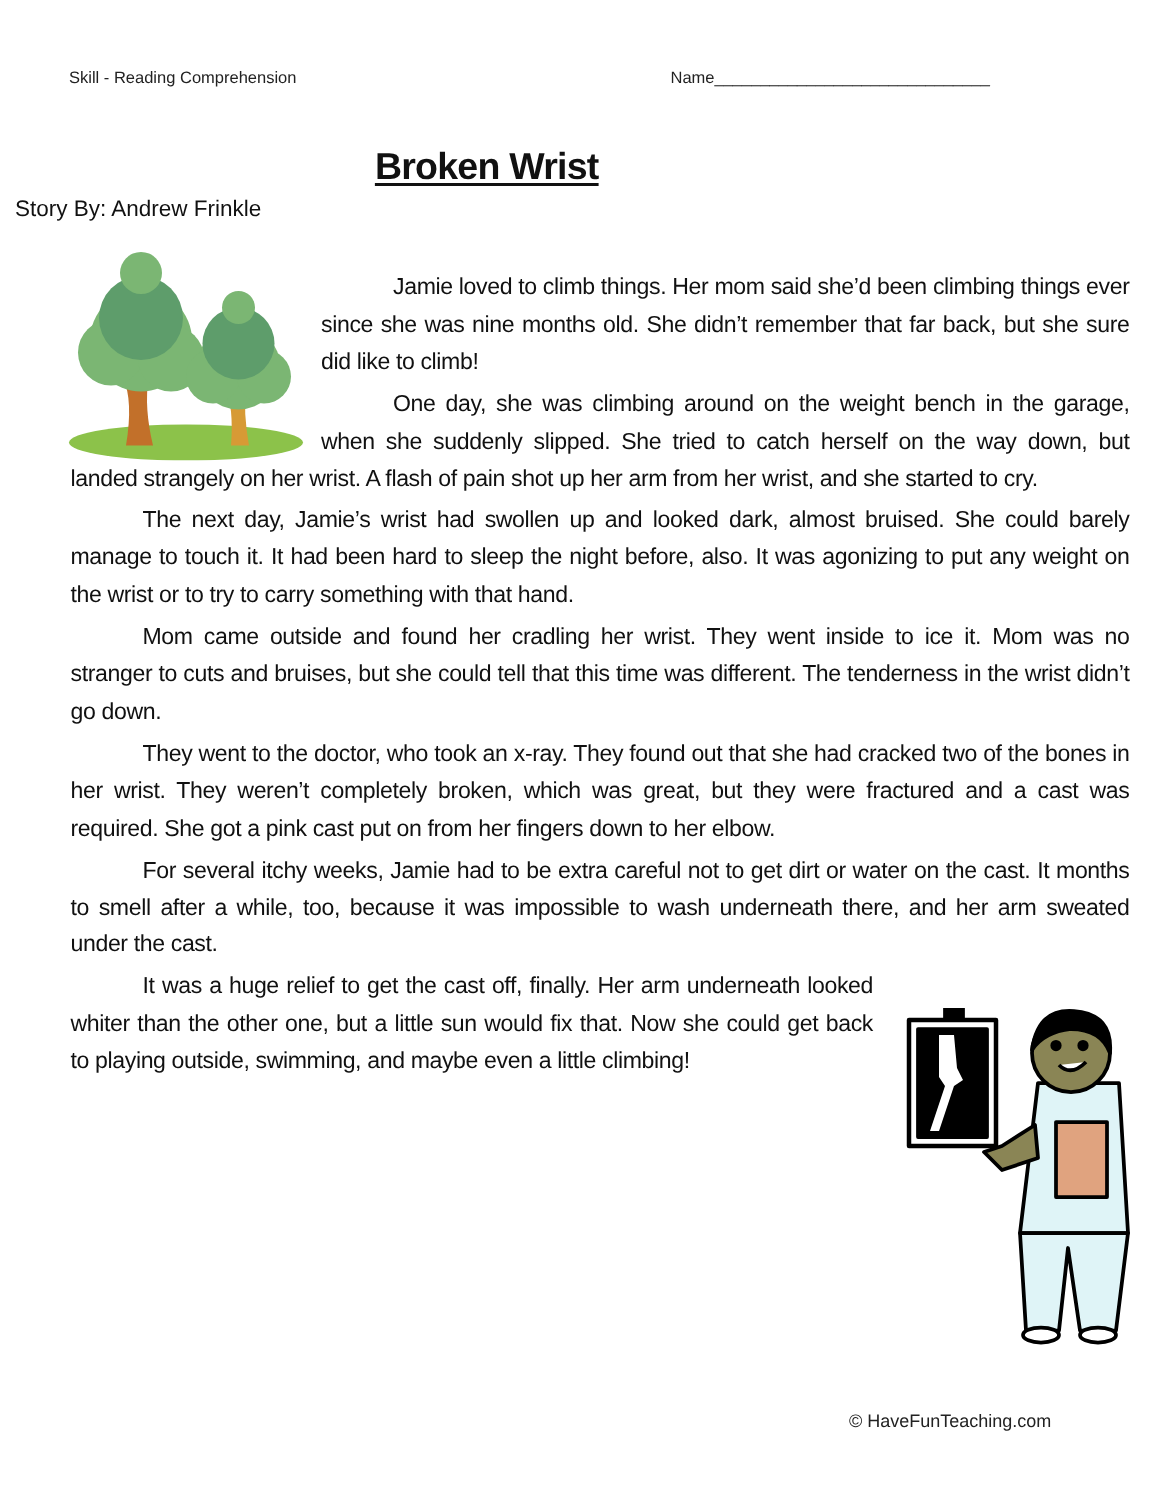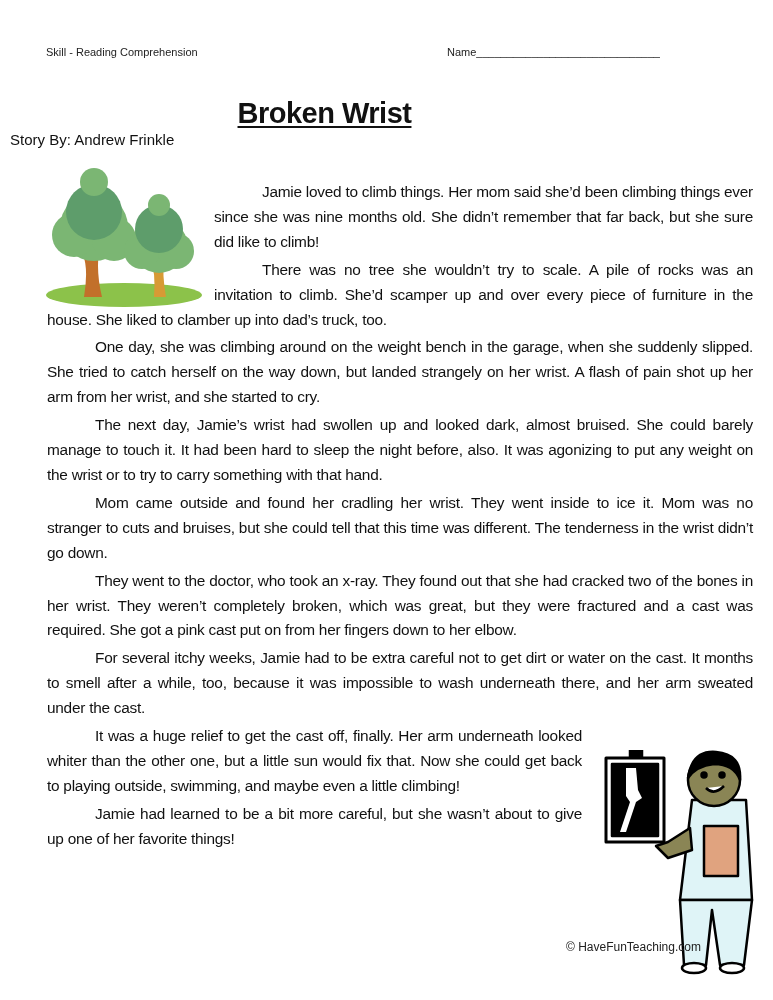--- a/index.html
+++ b/index.html
@@ -2,21 +2,21 @@
 <html><head>
 <meta charset="utf-8">
 <style>
   html, body { margin:0; padding:0; background:#ffffff; }
   body { width:773px; height:1000px; position:relative; overflow:hidden;
          font-family:"Liberation Sans", sans-serif; color:#111; }
   .hdr { position:absolute; top:46px; font-size:11px; color:#222; }
   .hdr.skill { left:30px;margin-left:16px; }
   .hdr.name { left:447px; }
   .title { position:absolute; top:97px; left:0; width:649px; text-align:center;
-           font-size:29px; font-weight:bold; text-decoration:underline; text-underline-offset:3px; letter-spacing:-0.5px; }
+           font-size:25px; font-weight:bold; text-decoration:underline; text-underline-offset:3px; letter-spacing:-0.5px; }
   .byline { position:absolute; top:131px; left:0; width:773px; font-size:15px;padding-left:10px; }
   .story { position:absolute; top:177px; left:44px; width:712px; font-size:15.4px; line-height:24.9px;
            text-align:justify; letter-spacing:-0.25px; }
   .story p { margin:3px; text-indent:48px; }
   .trees { float:left; width:170px; height:150px; margin:-20px 0 0 0; }
   .doc { float:right; width:160px; height:225px; margin:26px 0 0 14px; }
   .footer { position:absolute; top:940px; left:566px; font-size:12px; color:#222; }
 </style>
 </head>
 <body>
@@ -37,21 +37,20 @@
     <circle cx="70" cy="82" r="22" fill="#7bb673"></circle>
     <circle cx="50" cy="55" r="28" fill="#5e9d6b"></circle>
     <circle cx="50" cy="25" r="14" fill="#7bb673"></circle>
     <circle cx="115" cy="88" r="28" fill="#7bb673"></circle>
     <circle cx="98" cy="94" r="18" fill="#7bb673"></circle>
     <circle cx="132" cy="94" r="18" fill="#7bb673"></circle>
     <circle cx="115" cy="72" r="24" fill="#5e9d6b"></circle>
     <circle cx="115" cy="48" r="11" fill="#7bb673"></circle>
   </svg>
   <p>Jamie loved to climb things. Her mom said she’d been climbing things ever since she was nine months old. She didn’t remember that far back, but she sure did like to climb!</p>
-  <p>There was no tree she wouldn’t try to scale. A pile of rocks was an invitation to climb. She’d scamper up and over every piece of furniture in the house. She liked to clamber up into dad’s truck, too.</p>
   <p>One day, she was climbing around on the weight bench in the garage, when she suddenly slipped. She tried to catch herself on the way down, but landed strangely on her wrist. A flash of pain shot up her arm from her wrist, and she started to cry.</p>
   <p>The next day, Jamie’s wrist had swollen up and looked dark, almost bruised. She could barely manage to touch it. It had been hard to sleep the night before, also. It was agonizing to put any weight on the wrist or to try to carry something with that hand.</p>
   <p>Mom came outside and found her cradling her wrist. They went inside to ice it. Mom was no stranger to cuts and bruises, but she could tell that this time was different. The tenderness in the wrist didn’t go down.</p>
   <p>They went to the doctor, who took an x-ray. They found out that she had cracked two of the bones in her wrist. They weren’t completely broken, which was great, but they were fractured and a cast was required. She got a pink cast put on from her fingers down to her elbow.</p>
   <p>For several itchy weeks, Jamie had to be extra careful not to get dirt or water on the cast. It months to smell after a while, too, because it was impossible to wash underneath there, and her arm sweated under the cast.</p>
   <svg class="doc" viewBox="0 0 160 225" stroke="#000" stroke-width="2.5" stroke-linejoin="round">
     <rect x="34" y="0" width="12" height="8" fill="#000"></rect>
     <rect x="10" y="8" width="58" height="84" fill="#fff" stroke-width="3"></rect>
     <rect x="16" y="14" width="46" height="72" fill="#000"></rect>
     <path d="M30 18 L40 18 L42 40 L46 48 L40 52 L30 82 L24 82 L34 52 L30 46 Z" fill="#fff" stroke="none"></path>
@@ -61,16 +60,15 @@
     <path d="M92 28 Q96 0 120 2 Q146 4 144 30 Q138 14 118 14 Q100 16 92 28 Z" fill="#000"></path>
     <circle cx="108" cy="25" r="2.5" fill="#000"></circle>
     <circle cx="126" cy="25" r="2.5" fill="#000"></circle>
     <path d="M110 38 Q118 46 128 36" fill="#fff"></path>
     <rect x="108" y="76" width="34" height="50" fill="#e0a37f"></rect>
     <path d="M60 96 L72 92 L94 78 L96 100 L72 108 Z" fill="#8a8555"></path>
     <ellipse cx="98" cy="218" rx="12" ry="5" fill="#fff"></ellipse>
     <ellipse cx="136" cy="218" rx="12" ry="5" fill="#fff"></ellipse>
   </svg>
   <p>It was a huge relief to get the cast off, finally. Her arm underneath looked whiter than the other one, but a little sun would fix that. Now she could get back to playing outside, swimming, and maybe even a little climbing!</p>
-  <p>Jamie had learned to be a bit more careful, but she wasn’t about to give up one of her favorite things!</p>
 </div>
 
 <div class="footer">© HaveFunTeaching.com</div>
 
 </body></html>

